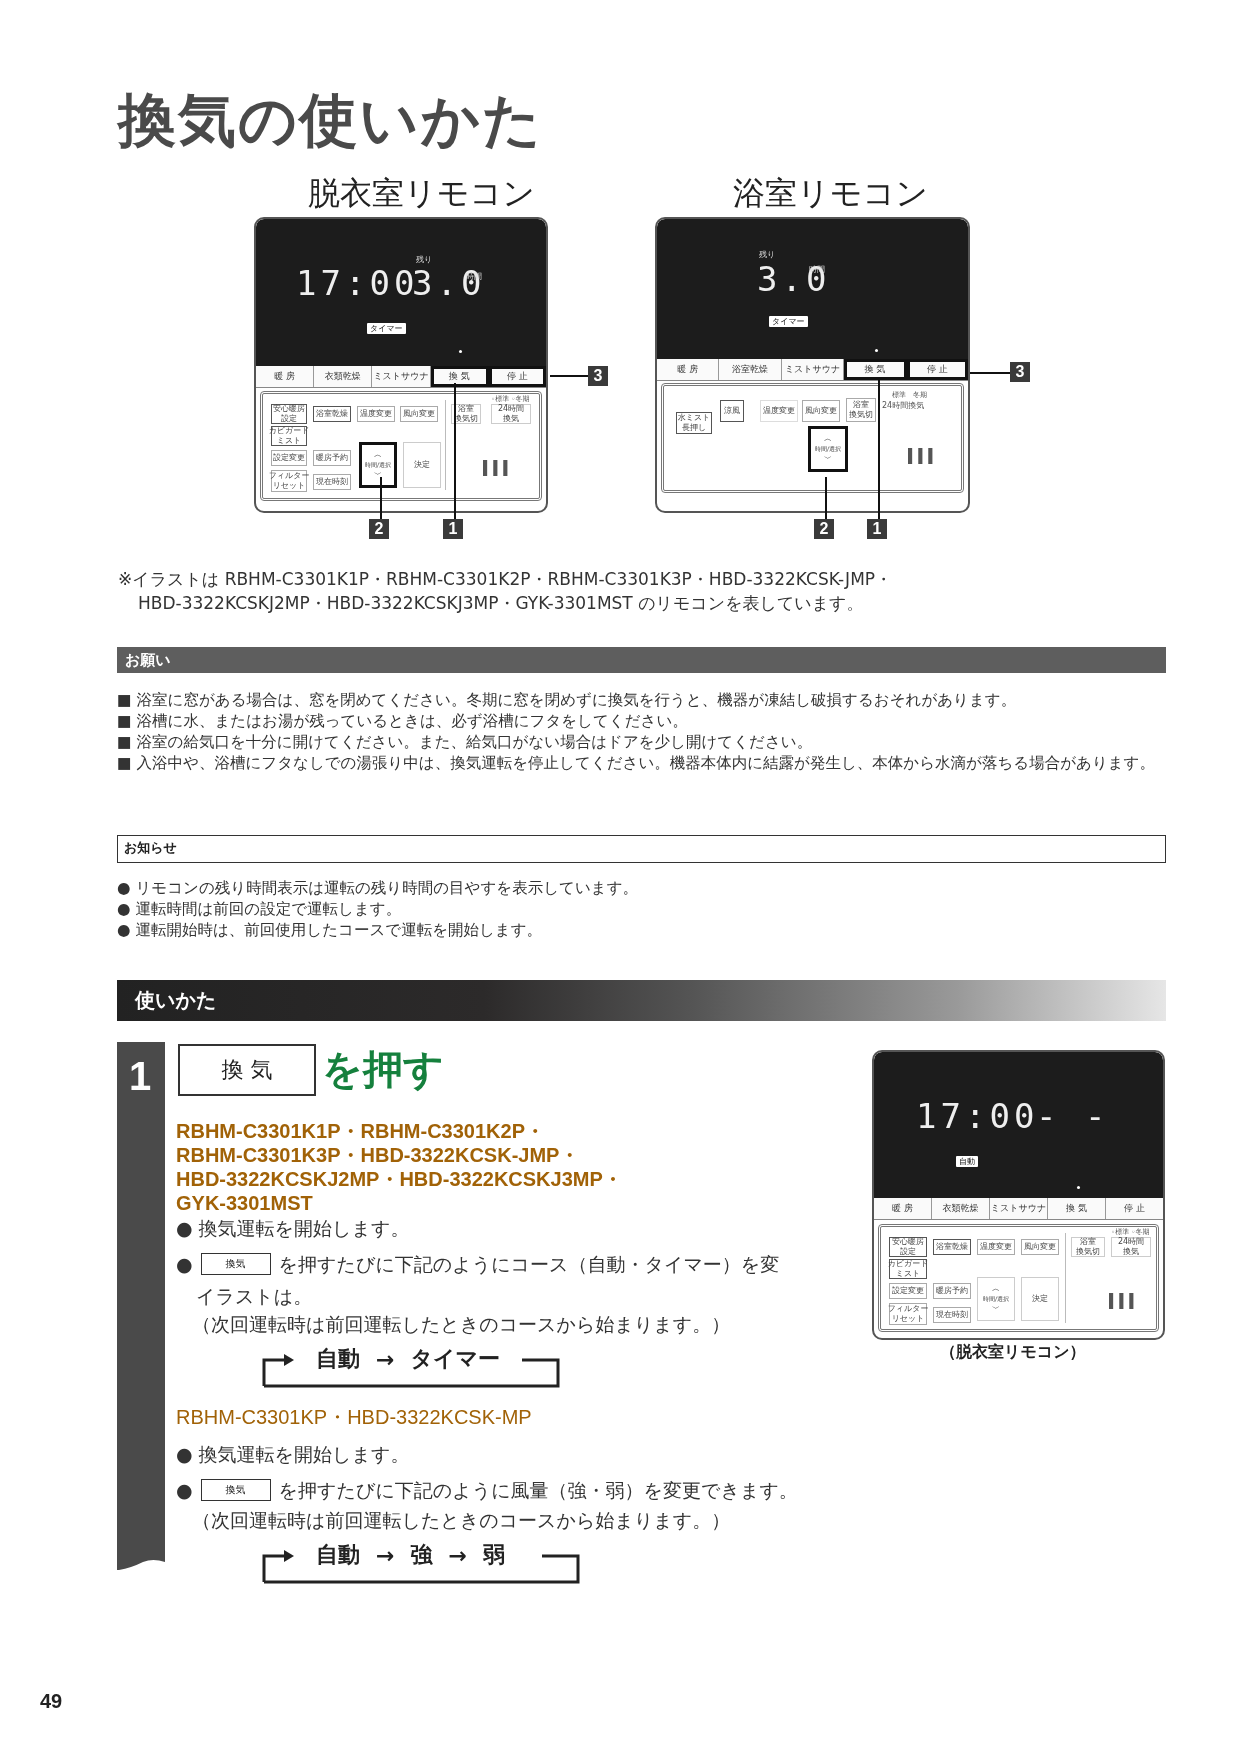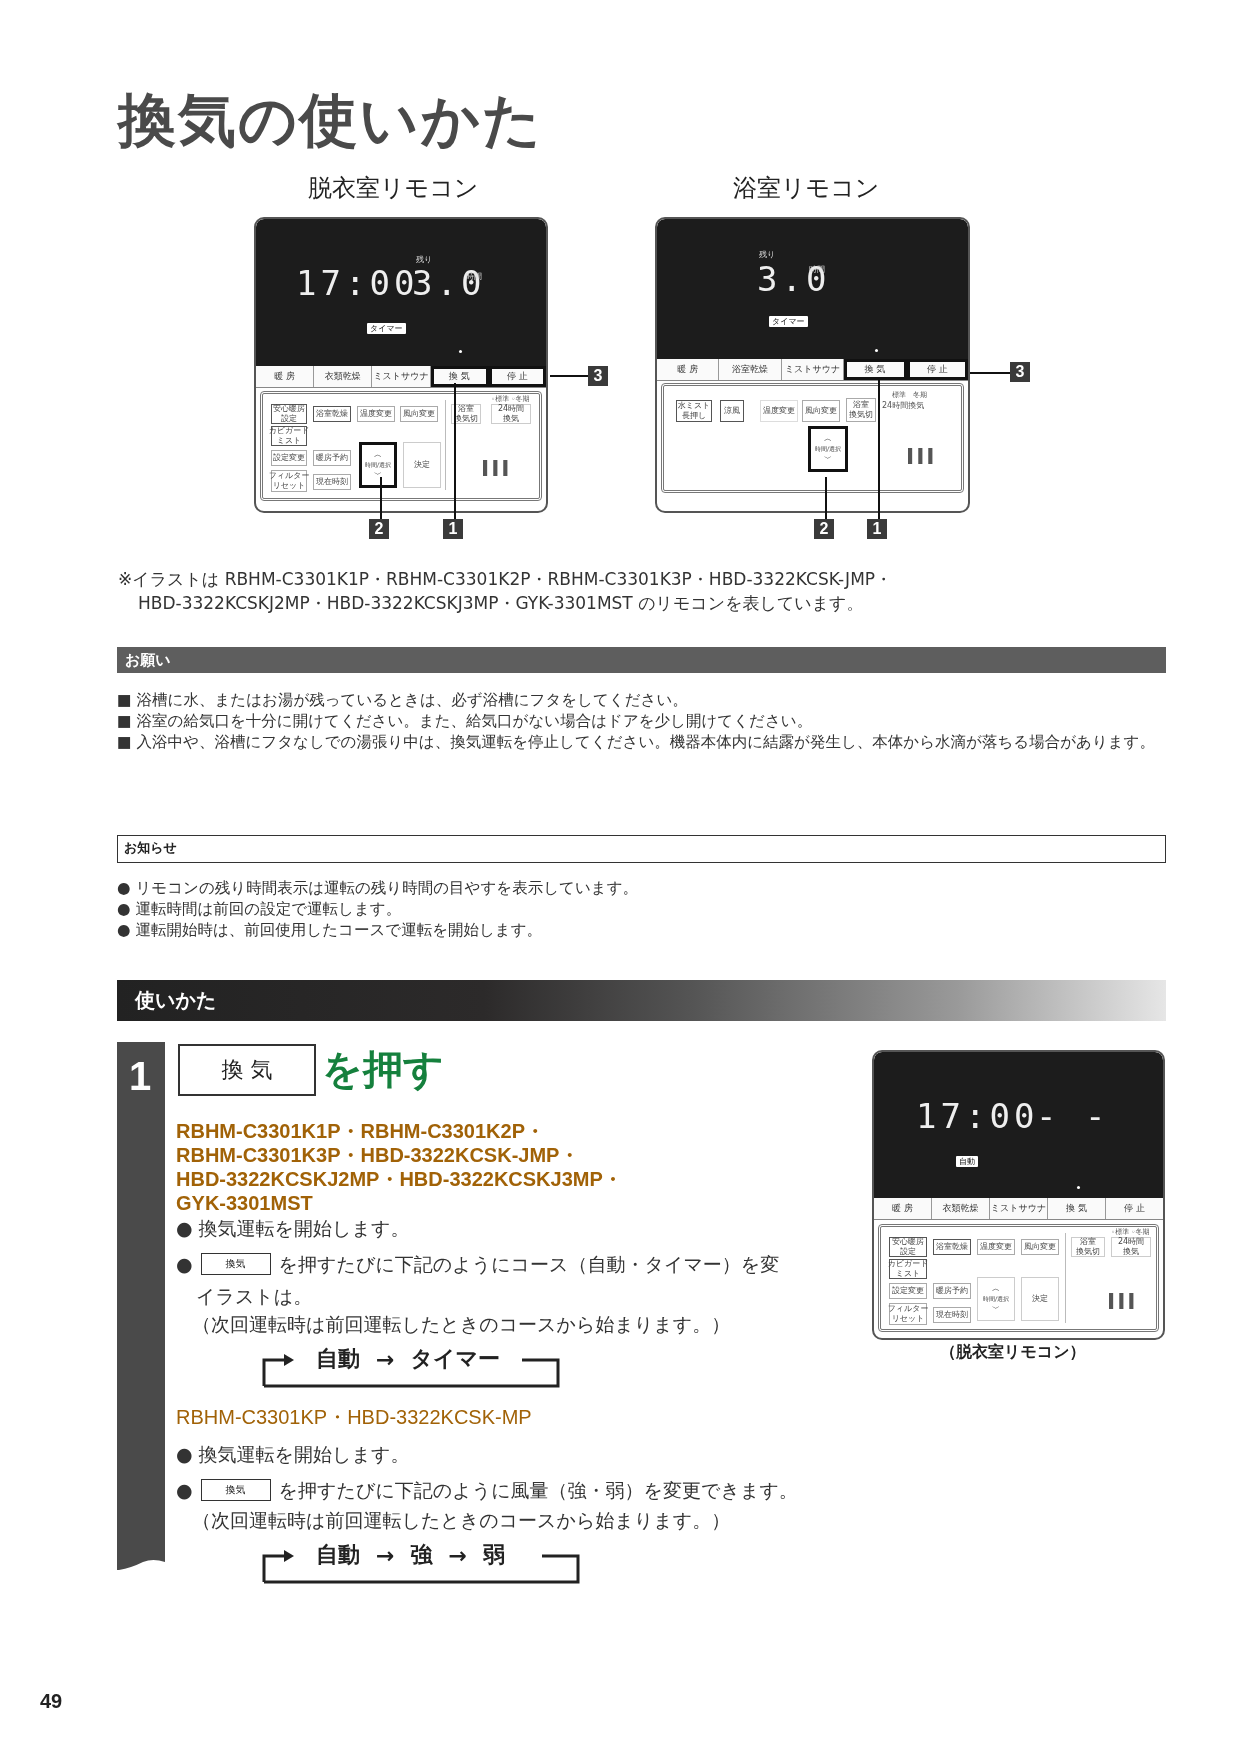--- a/index.html
+++ b/index.html
@@ -1,21 +1,21 @@
 <!DOCTYPE html>
 <html><head>
 <meta charset="utf-8">
 <style>
   * { box-sizing: border-box; margin: 0; padding: 0; }
   html, body { width: 1240px; height: 1754px; background: #fff; overflow: hidden; }
   body { position: relative; font-family: "DejaVu Sans", "Liberation Sans", sans-serif; color: #2a2a2a; }
   .abs { position: absolute; }
 
   .page-title { left: 118px; top: 82px; font-size: 58px; font-weight: bold; color: #4a4a4a; letter-spacing: 2px; }
-  .remote-label { font-size: 24px; color: #222; }
+  .remote-label { font-size: 32px; color: #222; }
 
   
   .remote { border: 2px solid #555; border-radius: 10px; background: #fff; overflow: hidden; }
   .screen { position: absolute; left: 0; right: 0; top: 0; background: #1c1c1c; border-radius: 8px 8px 0 0; }
   .seg { position: absolute; color: #eee; font-family: "DejaVu Sans Mono", monospace; font-weight: 300; letter-spacing: 4px; }
   .tiny-w { position: absolute; color: #ddd; font-size: 8px; }
   .mode-badge { position: absolute; background: #fff; color: #111; font-size: 8px; padding: 0 3px; border-radius: 1px; }
   .dot { position: absolute; width: 3px; height: 3px; background: #fff; border-radius: 50%; }
   .top-buttons { position: absolute; left: 0; right: 0; display: flex; border-bottom: 1px solid #888; background: #fafafa; }
   .top-btn { flex: 1; font-size: 9px; color: #333; text-align: center; border-right: 1px solid #999; display: flex; align-items: center; justify-content: center; }
@@ -116,21 +116,21 @@
     <div class="dot" style="left:218px; top:130px;"></div>
   </div>
   <div class="top-buttons" style="top:140px; height:22px;">
     <div class="top-btn">暖 房</div>
     <div class="top-btn">浴室乾燥</div>
     <div class="top-btn">ミストサウナ</div>
     <div class="top-btn hl">換 気</div>
     <div class="top-btn hl">停 止</div>
   </div>
   <div class="panel" style="left:4px; top:164px; width:303px; height:110px;">
-    <div class="pbtn dark" style="left:12px; top:14px; width:36px; height:22px; white-space:pre;">水ミスト
+    <div class="pbtn dark" style="left:12px; top:26px; width:36px; height:22px; white-space:pre;">水ミスト
 長押し</div>
     <div class="pbtn dark" style="left:56px; top:14px; width:24px; height:22px;">涼風</div>
     <div class="pbtn" style="left:96px; top:14px; width:38px; height:22px; border-color:#ddd;">温度変更</div>
     <div class="pbtn" style="left:138px; top:14px; width:38px; height:22px;">風向変更</div>
     <div class="pbtn" style="left:182px; top:12px; width:30px; height:24px; white-space:pre;">浴室
 換気切</div>
     <div class="tiny-d" style="left:228px; top:4px;">標準　冬期</div>
     <div class="tiny-d" style="left:218px; top:14px; font-size:8px;">24時間換気</div>
     <div class="pbtn hl" style="left:144px; top:40px; width:40px; height:46px; flex-direction:column;">
       <span>︿</span>
@@ -146,20 +146,21 @@
 <div class="callout-line" style="left:825px; top:477px; width:2px; height:42px;"></div>
 <div class="badge" style="left:814px; top:519px;">2</div>
 <div class="callout-line" style="left:878px; top:380px; width:2px; height:139px;"></div>
 <div class="badge" style="left:867px; top:519px;">1</div>
 
 <div class="abs note" style="left:118px; top:568px;">※イラストは RBHM-C3301K1P・RBHM-C3301K2P・RBHM-C3301K3P・HBD-3322KCSK-JMP・</div>
 <div class="abs note" style="left:138px; top:592px;">HBD-3322KCSKJ2MP・HBD-3322KCSKJ3MP・GYK-3301MST のリモコンを表しています。</div>
 
 <div class="abs bar-dark" style="left:117px; top:647px; width:1049px; height:26px;">お願い</div>
 <ul class="abs list" style="left:117px; top:690px; width:1055px;">
+  <li>■ 浴室に窓がある場合は、窓を閉めてください。冬期に窓を閉めずに換気を行うと、機器が凍結し破損するおそれがあります。</li>
   <li>■ 浴槽に水、またはお湯が残っているときは、必ず浴槽にフタをしてください。</li>
   <li>■ 浴室の給気口を十分に開けてください。また、給気口がない場合はドアを少し開けてください。</li>
   <li>■ 入浴中や、浴槽にフタなしでの湯張り中は、換気運転を停止してください。機器本体内に結露が発生し、本体から水滴が落ちる場合があります。</li>
 </ul>
 
 <div class="abs bar-outline" style="left:117px; top:835px; width:1049px; height:28px;">お知らせ</div>
 <ul class="abs list" style="left:117px; top:878px; width:1055px;">
   <li>● リモコンの残り時間表示は運転の残り時間の目やすを表示しています。</li>
   <li>● 運転時間は前回の設定で運転します。</li>
   <li>● 運転開始時は、前回使用したコースで運転を開始します。</li>

